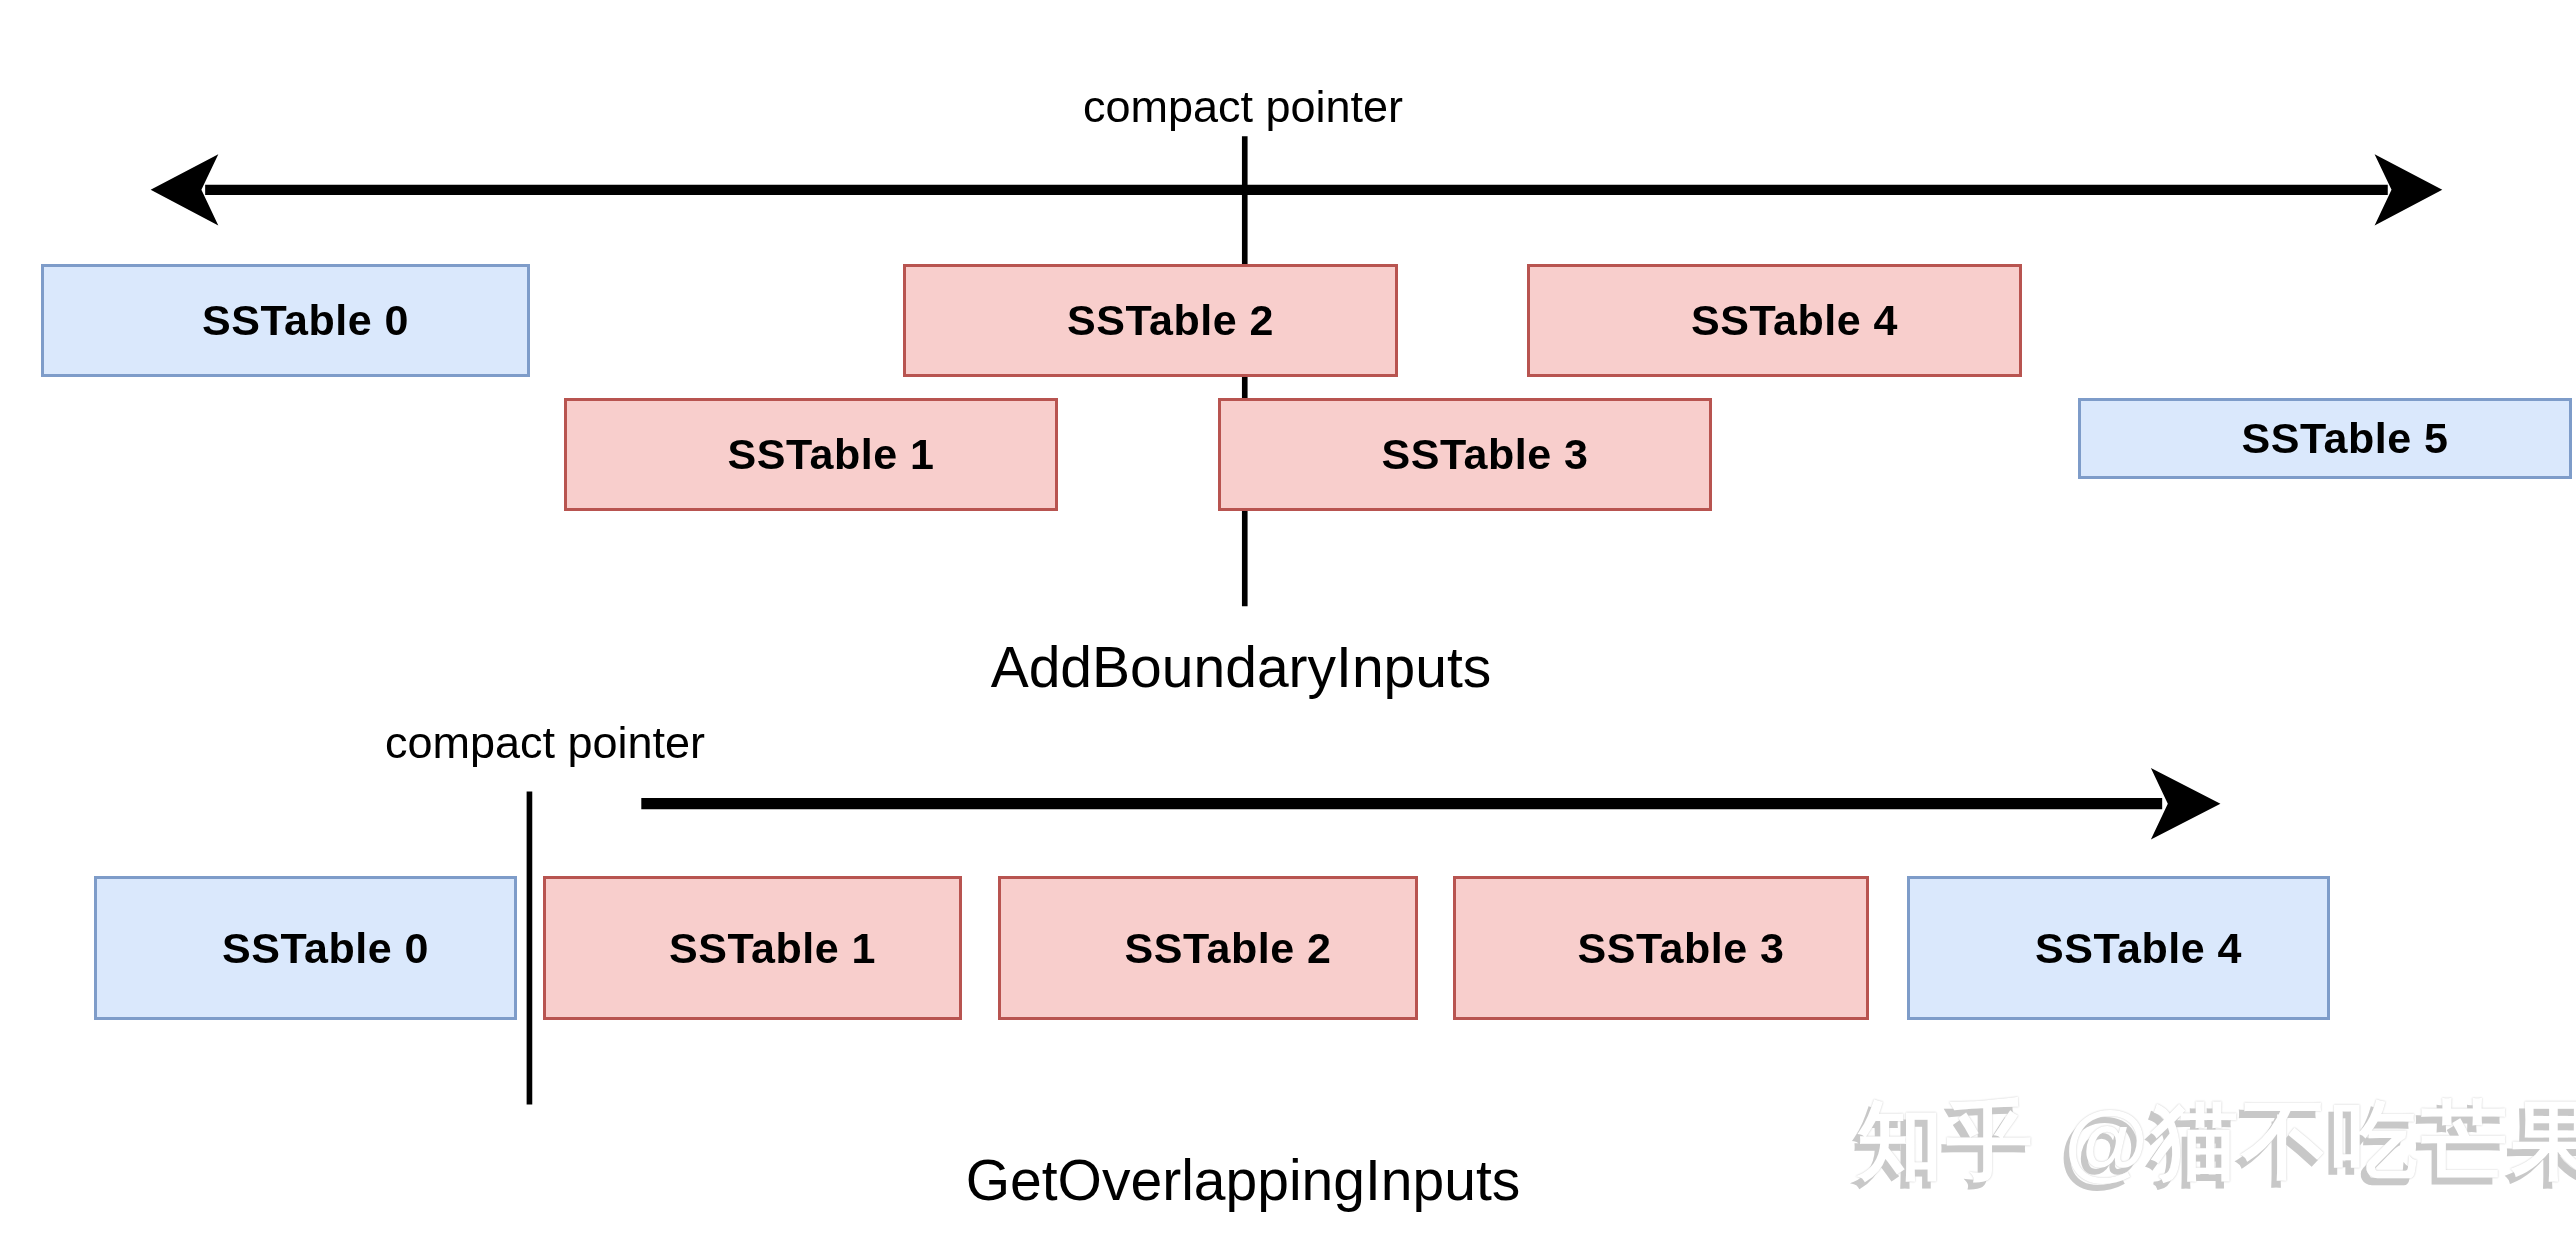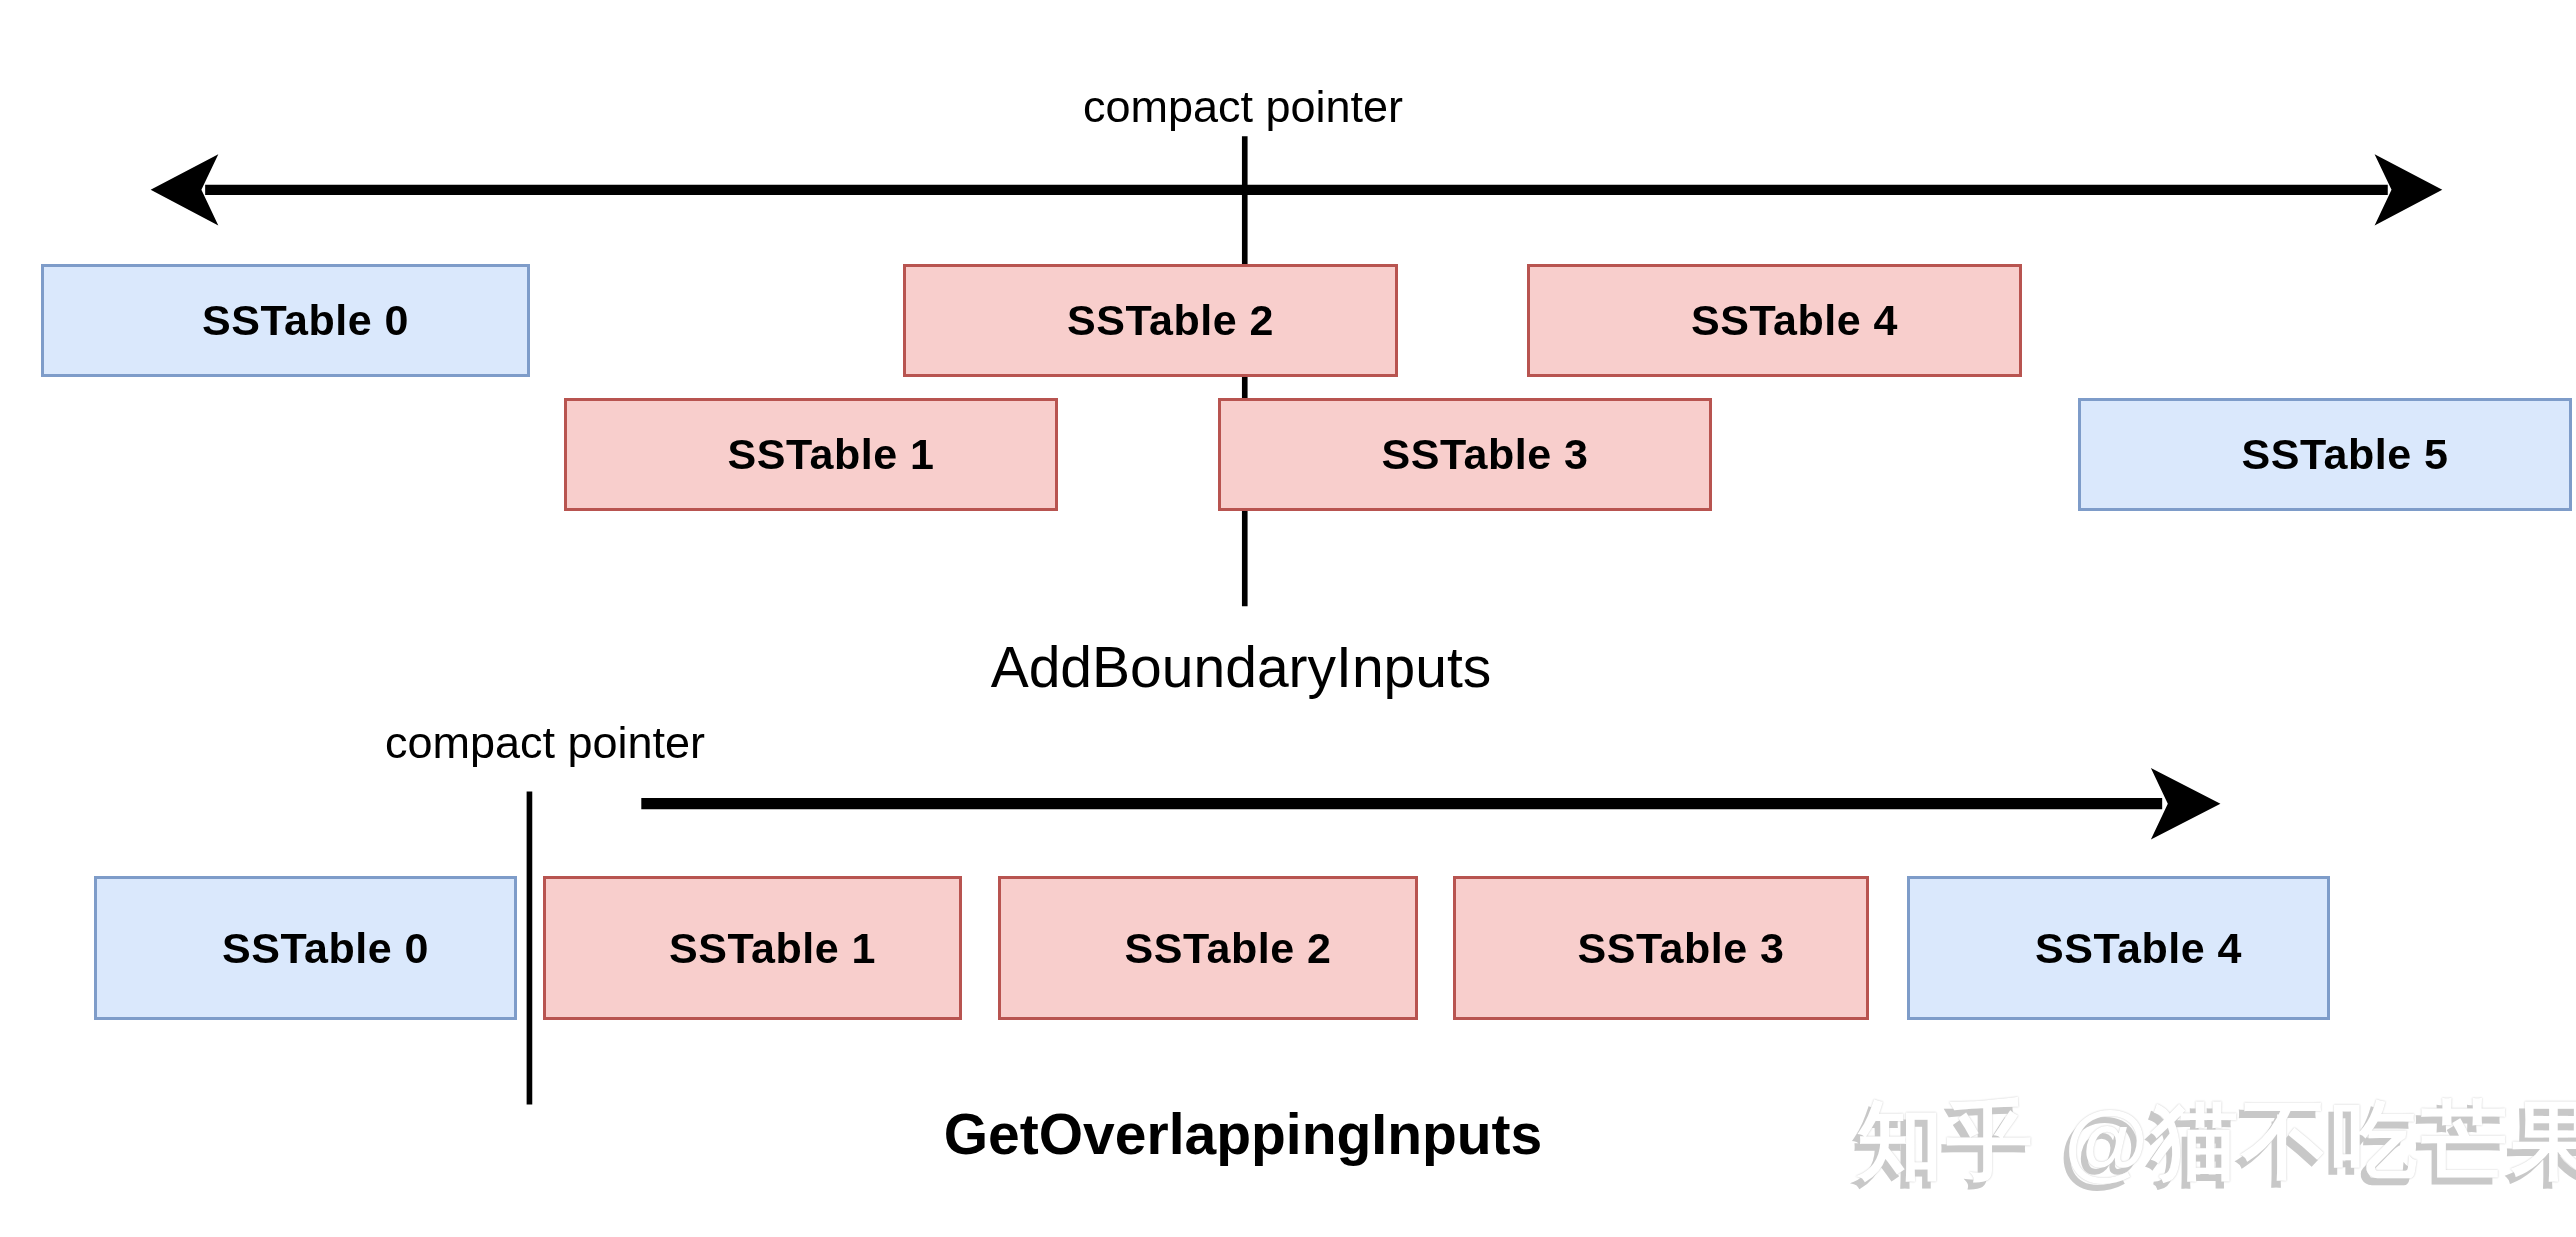--- a/index.html
+++ b/index.html
@@ -112,21 +112,21 @@
   <div class="box red" style="left:1527px; top:264px; width:495px; height:113px;">
     <span>SSTable 4</span>
   </div>
 
   <div class="box red" style="left:564px; top:398px; width:494px; height:113px;">
     <span>SSTable 1</span>
   </div>
   <div class="box red" style="left:1218px; top:398px; width:494px; height:113px;">
     <span>SSTable 3</span>
   </div>
-  <div class="box blue" style="left:2078px; top:398px; width:494px; height:113px;">
+  <div class="box blue" style="left:2078px; top:398px; width:494px; height:81px;">
     <span>SSTable 5</span>
   </div>
 
   <div class="caption" style="left:1241px; top:634px;">AddBoundaryInputs</div>
 
   <div class="pointer-title" style="left:545px; top:717px;">compact pointer</div>
 
   <div class="box blue" style="left:94px;  top:876px; width:423px; height:144px;">
     <span>SSTable 0</span>
   </div>
@@ -136,18 +136,18 @@
   <div class="box red" style="left:998px; top:876px; width:420px; height:144px;">
     <span>SSTable 2</span>
   </div>
   <div class="box red" style="left:1453px; top:876px; width:416px; height:144px;">
     <span>SSTable 3</span>
   </div>
   <div class="box blue" style="left:1907px; top:876px; width:423px; height:144px;">
     <span>SSTable 4</span>
   </div>
 
-  <div class="caption" style="left:1243px; top:1101px;font-weight:bold;">GetOverlappingInputs</div>
+  <div class="caption" style="left:1243px; top:1147px;">GetOverlappingInputs</div>
 
   <div class="watermark">知乎 @猫不吃芒果</div>
 
 </div>
 
 
 </body></html>

